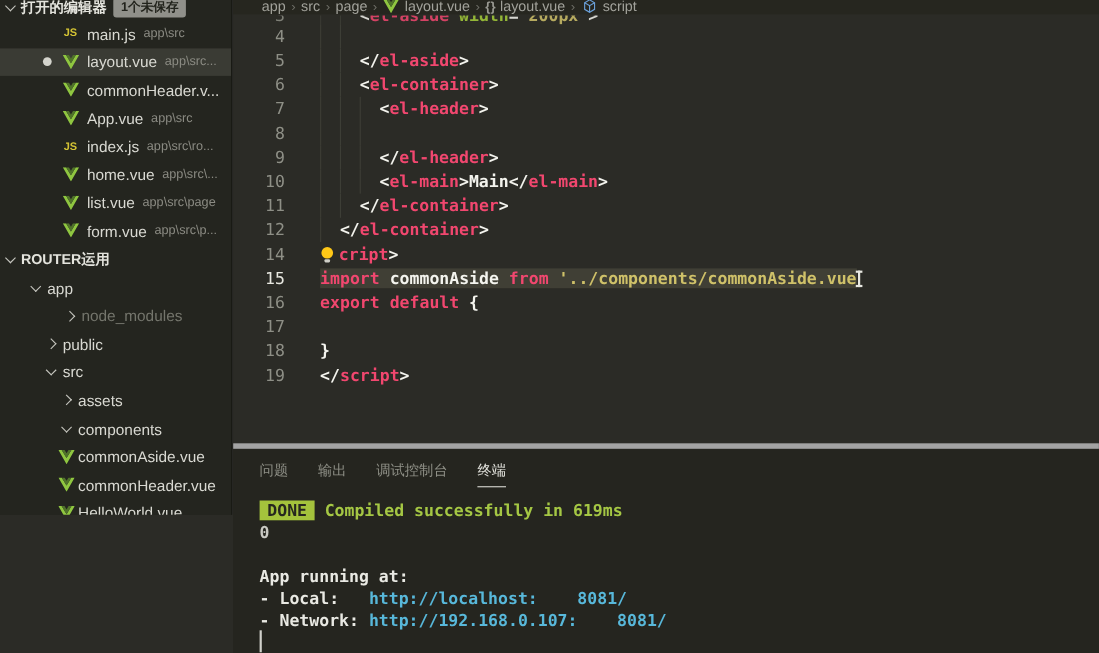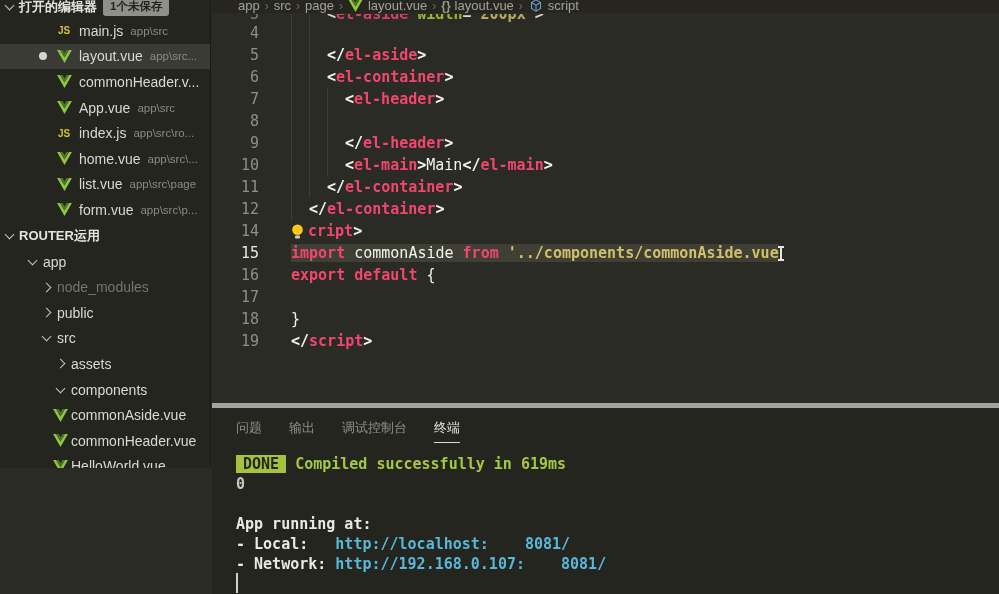--- a/index.html
+++ b/index.html
@@ -53,21 +53,21 @@
     font-size:15px; }
   .gutter.on { color:#e8e8e1; }
   .lcode { display:flex; align-items:stretch; margin-left:32px; height:100%;
     align-items:center; }
   .ind { width:18px; height:22px; border-left:1px solid #3d3e36; flex-shrink:0; }
   .toks { white-space:pre; }
   .toks.sel { background:#403f35; }
   .tok-tag { color:#f1476f; font-weight:bold; }
   .tok-kw  { color:#f1476f; font-weight:bold; }
   .tok-punct { color:#f4f4ee; font-weight:bold; }
-  .tok-plain { color:#f4f4ee; font-weight:normal; }
+  .tok-plain { color:#f4f4ee; font-weight:bold; }
   .tok-str { color:#cfc169; font-weight:bold; }
   .tok-attr { color:#a6cf3a; font-weight:bold;margin-top:28px; }
   .bulb { width:13px; height:15px; margin-right:4px; flex-shrink:0; }
   .ibeam { position:relative; width:2px; height:15px; background:#e8e8e2;
     margin-left:1px; flex-shrink:0; }
   .ibeam::before,.ibeam::after { content:""; position:absolute; left:-2px;
     width:6px; height:2px; background:#e8e8e2; }
   .ibeam::before { top:0; } .ibeam::after { bottom:0; }
 
   
@@ -176,21 +176,21 @@
     <span class="chev exp"></span>
     <span>ROUTER运用</span>
   </div>
   <div>
       <div class="row" style="padding-left: 24px;">
         <span class="chevbox">
           <span class="chev exp"></span>
         </span>
         <span class="tree-label">app</span>
       </div>
-      <div class="row" style="padding-left: 38px;">
+      <div class="row" style="padding-left: 38px; margin-left: 17px;">
         <span class="chevbox">
           <span class="chev col"></span>
         </span>
         <span class="tree-label dim">node_modules</span>
       </div>
       <div class="row" style="padding-left: 38px;">
         <span class="chevbox">
           <span class="chev col"></span>
         </span>
         <span class="tree-label">public</span>

